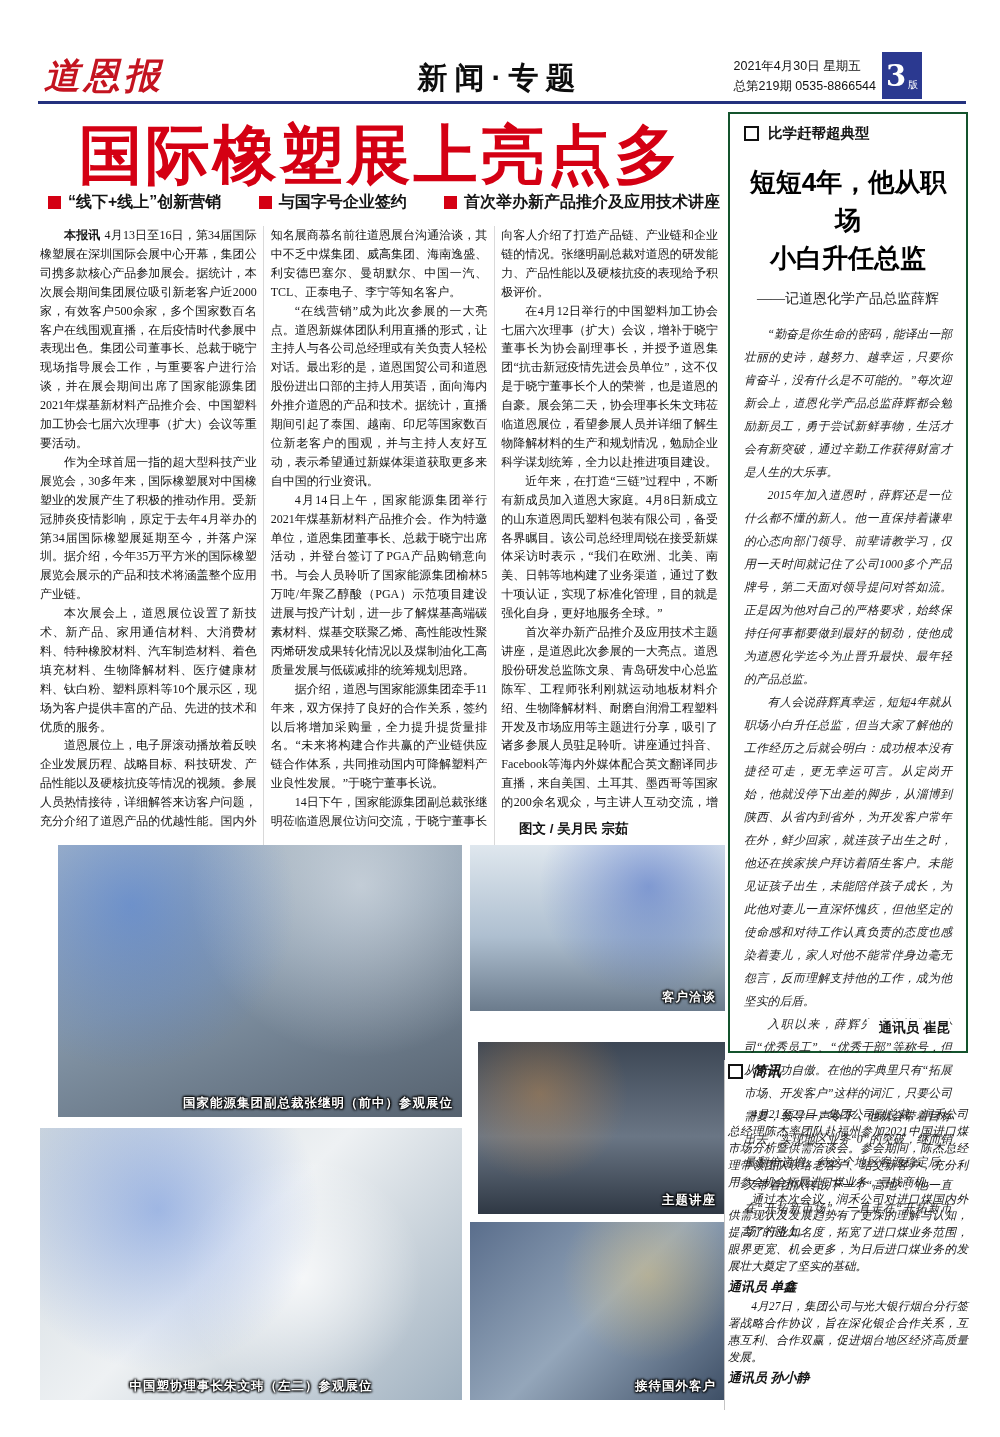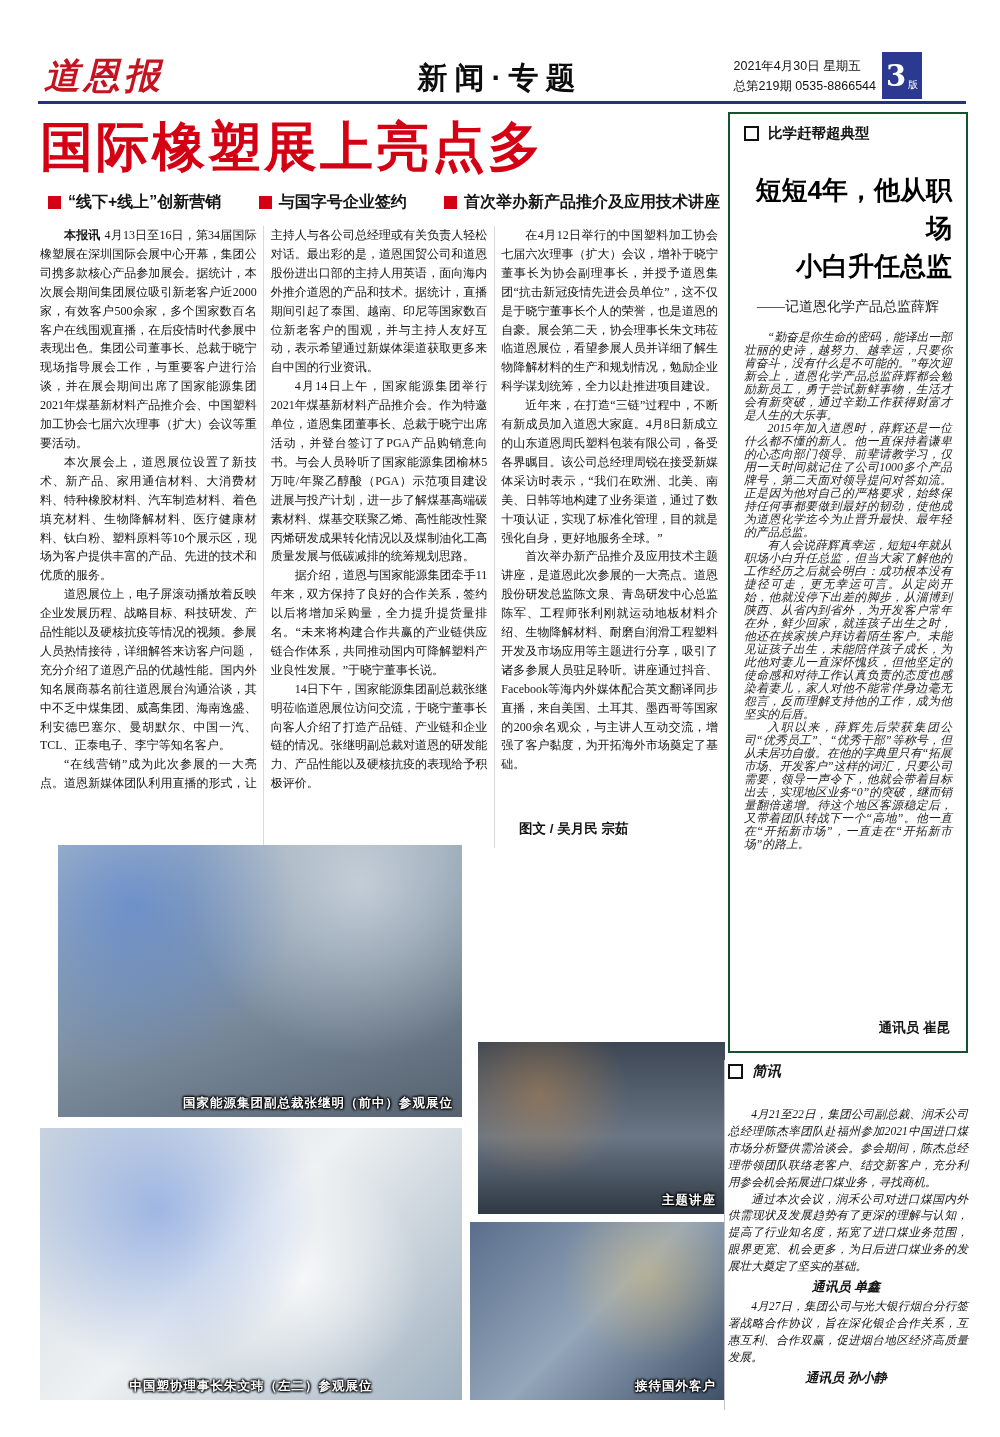--- a/index.html
+++ b/index.html
@@ -13,23 +13,23 @@
         font-family:"Liberation Sans","DejaVu Sans",sans-serif;font-weight:900;
         font-size:30px;letter-spacing:7px;color:#0d0d0d;white-space:nowrap;}
   .date-block{position:absolute;right:124px;top:56px;text-align:left;font-size:12.5px;
         line-height:20px;font-family:"Liberation Sans","DejaVu Sans",sans-serif;color:#111;}
   .page-box{position:absolute;right:78px;top:52px;width:40px;height:47px;background:#2b3990;
         color:#fff;display:flex;align-items:center;justify-content:center;}
   .page-box .num{font-size:29px;font-weight:bold;font-family:"DejaVu Serif",serif;}
   .page-box .unit{font-size:10px;align-self:flex-end;margin:0 0 7px 2px;}
   .header-rule{position:absolute;left:38px;right:34px;top:101px;height:3px;background:#23317e;}
   
-  .headline{position:absolute;left:40px;top:112px;width:680px;text-align:left;
+  .headline{position:absolute;left:40px;top:112px;width:680px;text-align:center;
         font-family:"Liberation Sans","DejaVu Sans",sans-serif;font-weight:900;
-        font-size:53px;letter-spacing:3px;color:#d40013;}
+        font-size:64px;letter-spacing:3px;color:#d40013;}
   .subheads{position:absolute;left:48px;top:192px;width:672px;display:flex;
         justify-content:space-between;align-items:center;
         font-family:"Liberation Sans","DejaVu Sans",sans-serif;font-weight:bold;font-size:16px;}
   .subhead{display:flex;align-items:center;white-space:nowrap;}
   .redsq{width:13px;height:13px;background:#d40013;margin-right:7px;flex:none;}
   
   .columns{position:absolute;left:40px;top:226px;width:678px;height:622px;overflow:hidden;
         column-count:3;column-gap:14px;column-rule:1px solid #d9d9d9;
         font-size:12px;line-height:18.9px;text-align:justify;}
   .columns p{margin:0;text-indent:2em;}
@@ -60,33 +60,33 @@
         letter-spacing:1px;font-family:"Liberation Sans","DejaVu Sans",sans-serif;white-space:nowrap;
         text-shadow:-1px -1px 2px rgba(0,0,0,.95),1px -1px 2px rgba(0,0,0,.95),
                     -1px 1px 2px rgba(0,0,0,.95),1px 1px 2px rgba(0,0,0,.95);}
   .caption.center{left:0;right:0;text-align:center;}
   
   .sidebar{position:absolute;left:728px;top:112px;width:240px;height:941px;box-sizing:border-box;
         border:2px solid #14532d;padding:10px 14px;background:#fff;}
   .tag{display:flex;align-items:center;font-family:"Liberation Sans","DejaVu Sans",sans-serif;
         font-weight:bold;font-size:14.5px;}
   .hollow-sq{width:11px;height:11px;border:2px solid #111;margin-right:9px;flex:none;background:#fff;}
-  .sb-title{margin-top:28px;text-align:right;font-family:"Liberation Sans","DejaVu Sans",sans-serif;
+  .sb-title{margin-top:20px;text-align:center;font-family:"Liberation Sans","DejaVu Sans",sans-serif;
         font-weight:900;font-size:26px;line-height:38px;color:#000;}
   .sb-sub{margin-top:13px;text-align:center;font-size:14px;color:#222;}
-  .sb-body{margin-top:15px;font-size:11.8px;line-height:13px;text-align:justify;
+  .sb-body{margin-top:15px;font-size:11.8px;line-height:23px;text-align:justify;
         font-style:italic;color:#1c1c1c;}
   .sb-body p{margin:0;text-indent:2em;}
   .sb-sign{position:absolute;right:16px;bottom:14px;font-weight:bold;font-size:13.5px;
         font-family:"Liberation Sans","DejaVu Sans",sans-serif;background:#fff;padding-left:12px;}
   
   .briefs{position:absolute;left:728px;top:1062px;width:240px;font-style:italic;}
   .briefs-body{margin-top:26px;font-size:11.6px;line-height:16.9px;text-align:justify;}
   .briefs-body p{margin:0;text-indent:2em;}
-  .brief-sign{text-align:center;font-weight:bold;font-size:13px;margin:3px 4px 3px 0;
+  .brief-sign{text-align:left;font-weight:bold;font-size:13px;margin:3px 4px 3px 0;
         font-family:"Liberation Sans","DejaVu Sans",sans-serif;}
   .v-rule{position:absolute;left:724px;top:1060px;width:1px;height:350px;background:#c4c4c4;}
 </style>
 </head>
 <body>
 
 <div class="page">
 
   <div class="logo">道恩报</div>
   <div class="section-title">新闻·专题</div>
@@ -111,35 +111,39 @@
       <span>与国字号企业签约</span>
     </span>
     <span class="subhead">
       <span class="redsq"></span>
       <span>首次举办新产品推介及应用技术讲座</span>
     </span>
   </div>
 
   <div class="columns">
     <p><span class="lead">本报讯</span><span>4月13日至16日，第34届国际橡塑展在深圳国际会展中心开幕，集团公司携多款核心产品参加展会。据统计，本次展会期间集团展位吸引新老客户近2000家，有效客户500余家，多个国家数百名客户在线围观直播，在后疫情时代参展中表现出色。集团公司董事长、总裁于晓宁现场指导展会工作，与重要客户进行洽谈，并在展会期间出席了国家能源集团2021年煤基新材料产品推介会、中国塑料加工协会七届六次理事（扩大）会议等重要活动。</span></p>
+    <p>作为全球首屈一指的超大型科技产业展览会，30多年来，国际橡塑展对中国橡塑业的发展产生了积极的推动作用。受新冠肺炎疫情影响，原定于去年4月举办的第34届国际橡塑展延期至今，并落户深圳。据介绍，今年35万平方米的国际橡塑展览会展示的产品和技术将涵盖整个应用产业链。</p>
     <p>本次展会上，道恩展位设置了新技术、新产品、家用通信材料、大消费材料、特种橡胶材料、汽车制造材料、着色填充材料、生物降解材料、医疗健康材料、钛白粉、塑料原料等10个展示区，现场为客户提供丰富的产品、先进的技术和优质的服务。</p>
     <p>道恩展位上，电子屏滚动播放着反映企业发展历程、战略目标、科技研发、产品性能以及硬核抗疫等情况的视频。参展人员热情接待，详细解答来访客户问题，充分介绍了道恩产品的优越性能。国内外知名展商慕名前往道恩展台沟通洽谈，其中不乏中煤集团、威高集团、海南逸盛、利安德巴塞尔、曼胡默尔、中国一汽、TCL、正泰电子、李宁等知名客户。</p>
     <p>“在线营销”成为此次参展的一大亮点。道恩新媒体团队利用直播的形式，让主持人与各公司总经理或有关负责人轻松对话。最出彩的是，道恩国贸公司和道恩股份进出口部的主持人用英语，面向海内外推介道恩的产品和技术。据统计，直播期间引起了泰国、越南、印尼等国家数百位新老客户的围观，并与主持人友好互动，表示希望通过新媒体渠道获取更多来自中国的行业资讯。</p>
     <p>4月14日上午，国家能源集团举行2021年煤基新材料产品推介会。作为特邀单位，道恩集团董事长、总裁于晓宁出席活动，并登台签订了PGA产品购销意向书。与会人员聆听了国家能源集团榆林5万吨/年聚乙醇酸（PGA）示范项目建设进展与投产计划，进一步了解煤基高端碳素材料、煤基交联聚乙烯、高性能改性聚丙烯研发成果转化情况以及煤制油化工高质量发展与低碳减排的统筹规划思路。</p>
     <p>据介绍，道恩与国家能源集团牵手11年来，双方保持了良好的合作关系，签约以后将增加采购量，全力提升提货量排名。“未来将构建合作共赢的产业链供应链合作体系，共同推动国内可降解塑料产业良性发展。”于晓宁董事长说。</p>
     <p>14日下午，国家能源集团副总裁张继明莅临道恩展位访问交流，于晓宁董事长向客人介绍了打造产品链、产业链和企业链的情况。张继明副总裁对道恩的研发能力、产品性能以及硬核抗疫的表现给予积极评价。</p>
     <p>在4月12日举行的中国塑料加工协会七届六次理事（扩大）会议，增补于晓宁董事长为协会副理事长，并授予道恩集团“抗击新冠疫情先进会员单位”，这不仅是于晓宁董事长个人的荣誉，也是道恩的自豪。展会第二天，协会理事长朱文玮莅临道恩展位，看望参展人员并详细了解生物降解材料的生产和规划情况，勉励企业科学谋划统筹，全力以赴推进项目建设。</p>
     <p>近年来，在打造“三链”过程中，不断有新成员加入道恩大家庭。4月8日新成立的山东道恩周氏塑料包装有限公司，备受各界瞩目。该公司总经理周锐在接受新媒体采访时表示，“我们在欧洲、北美、南美、日韩等地构建了业务渠道，通过了数十项认证，实现了标准化管理，目的就是强化自身，更好地服务全球。”</p>
     <p>首次举办新产品推介及应用技术主题讲座，是道恩此次参展的一大亮点。道恩股份研发总监陈文泉、青岛研发中心总监陈军、工程师张利刚就运动地板材料介绍、生物降解材料、耐磨自润滑工程塑料开发及市场应用等主题进行分享，吸引了诸多参展人员驻足聆听。讲座通过抖音、Facebook等海内外媒体配合英文翻译同步直播，来自美国、土耳其、墨西哥等国家的200余名观众，与主讲人互动交流，增强了客户黏度，为开拓海外市场奠定了基础。</p>
 
   </div>
   <div class="byline">图文 / 吴月民 宗茹</div>
 
   <div class="photo photo-1">
     <span class="caption">国家能源集团副总裁张继明（前中）参观展位</span>
+  </div>
+  <div class="photo photo-2">
+    <span class="caption">客户洽谈</span>
   </div>
   <div class="photo photo-3">
     <span class="caption">主题讲座</span>
   </div>
   <div class="photo photo-4">
     <span class="caption center">中国塑协理事长朱文玮（左二）参观展位</span>
   </div>
   <div class="photo photo-5">
     <span class="caption">接待国外客户</span>
   </div>

